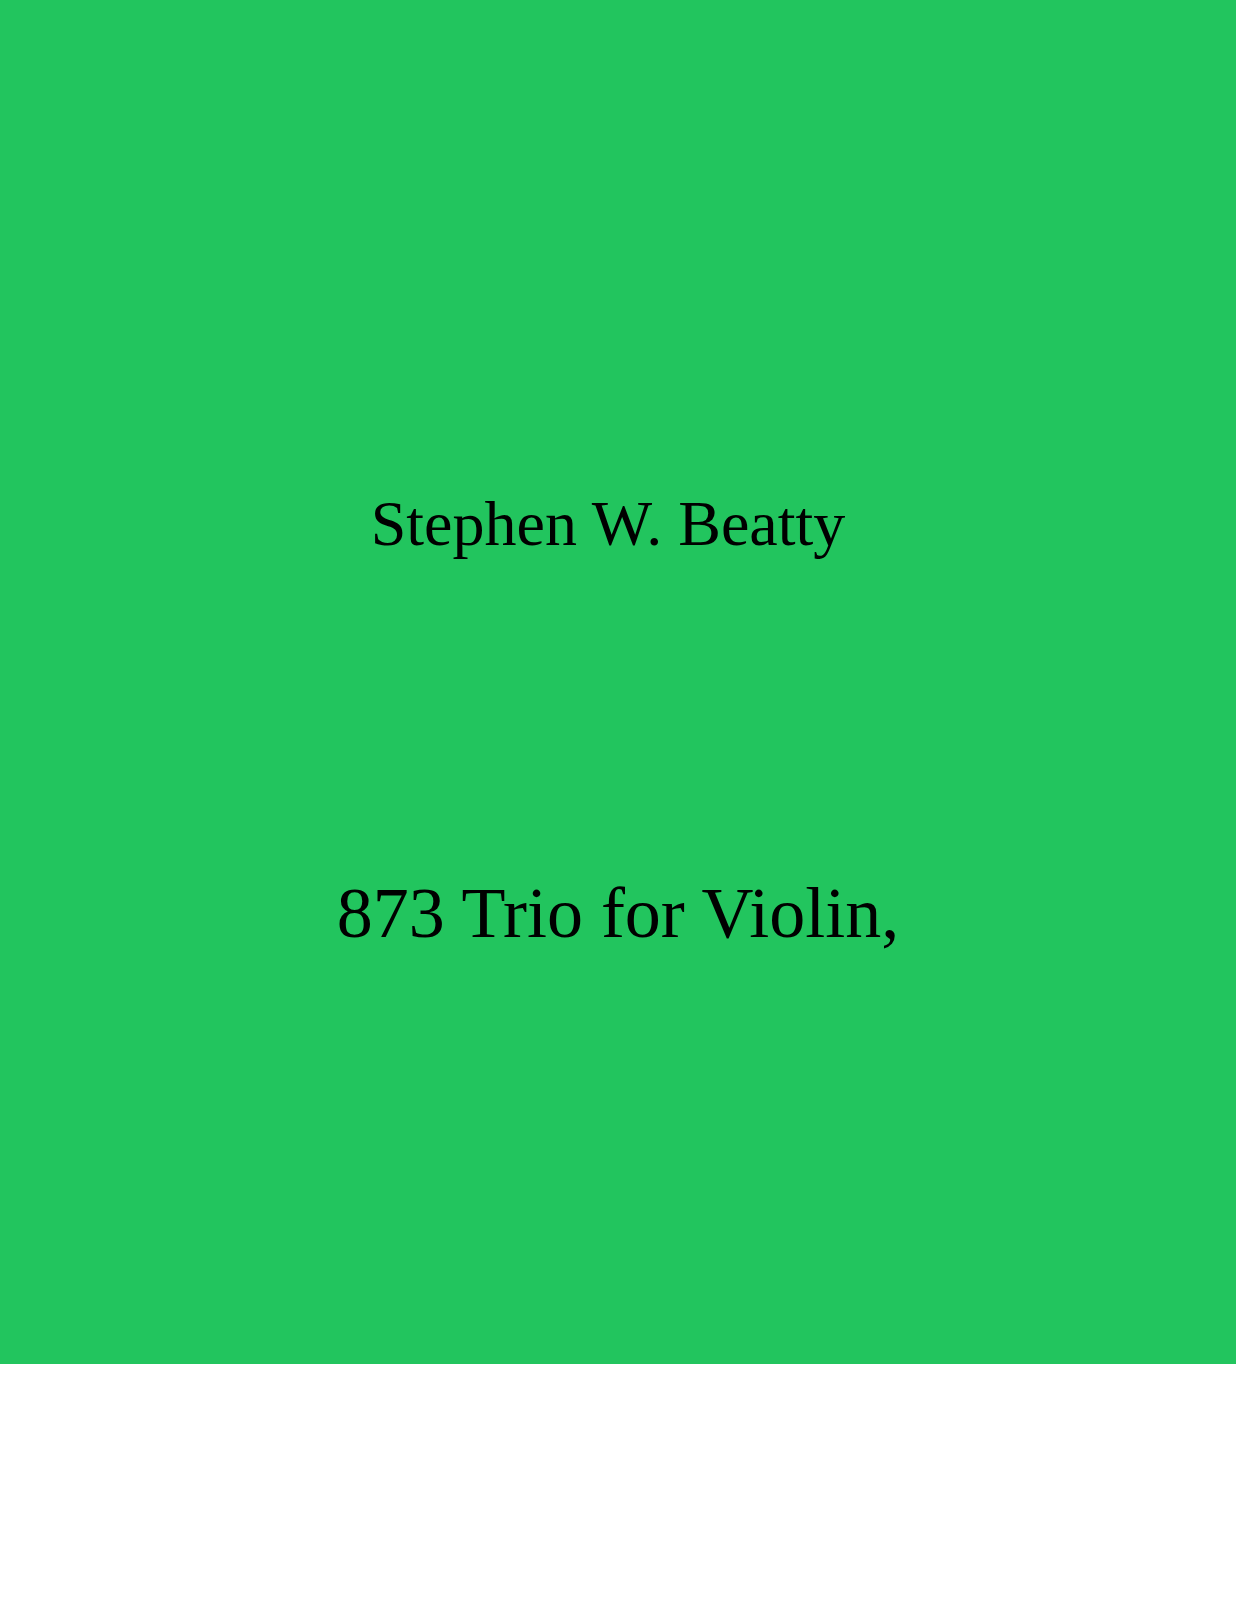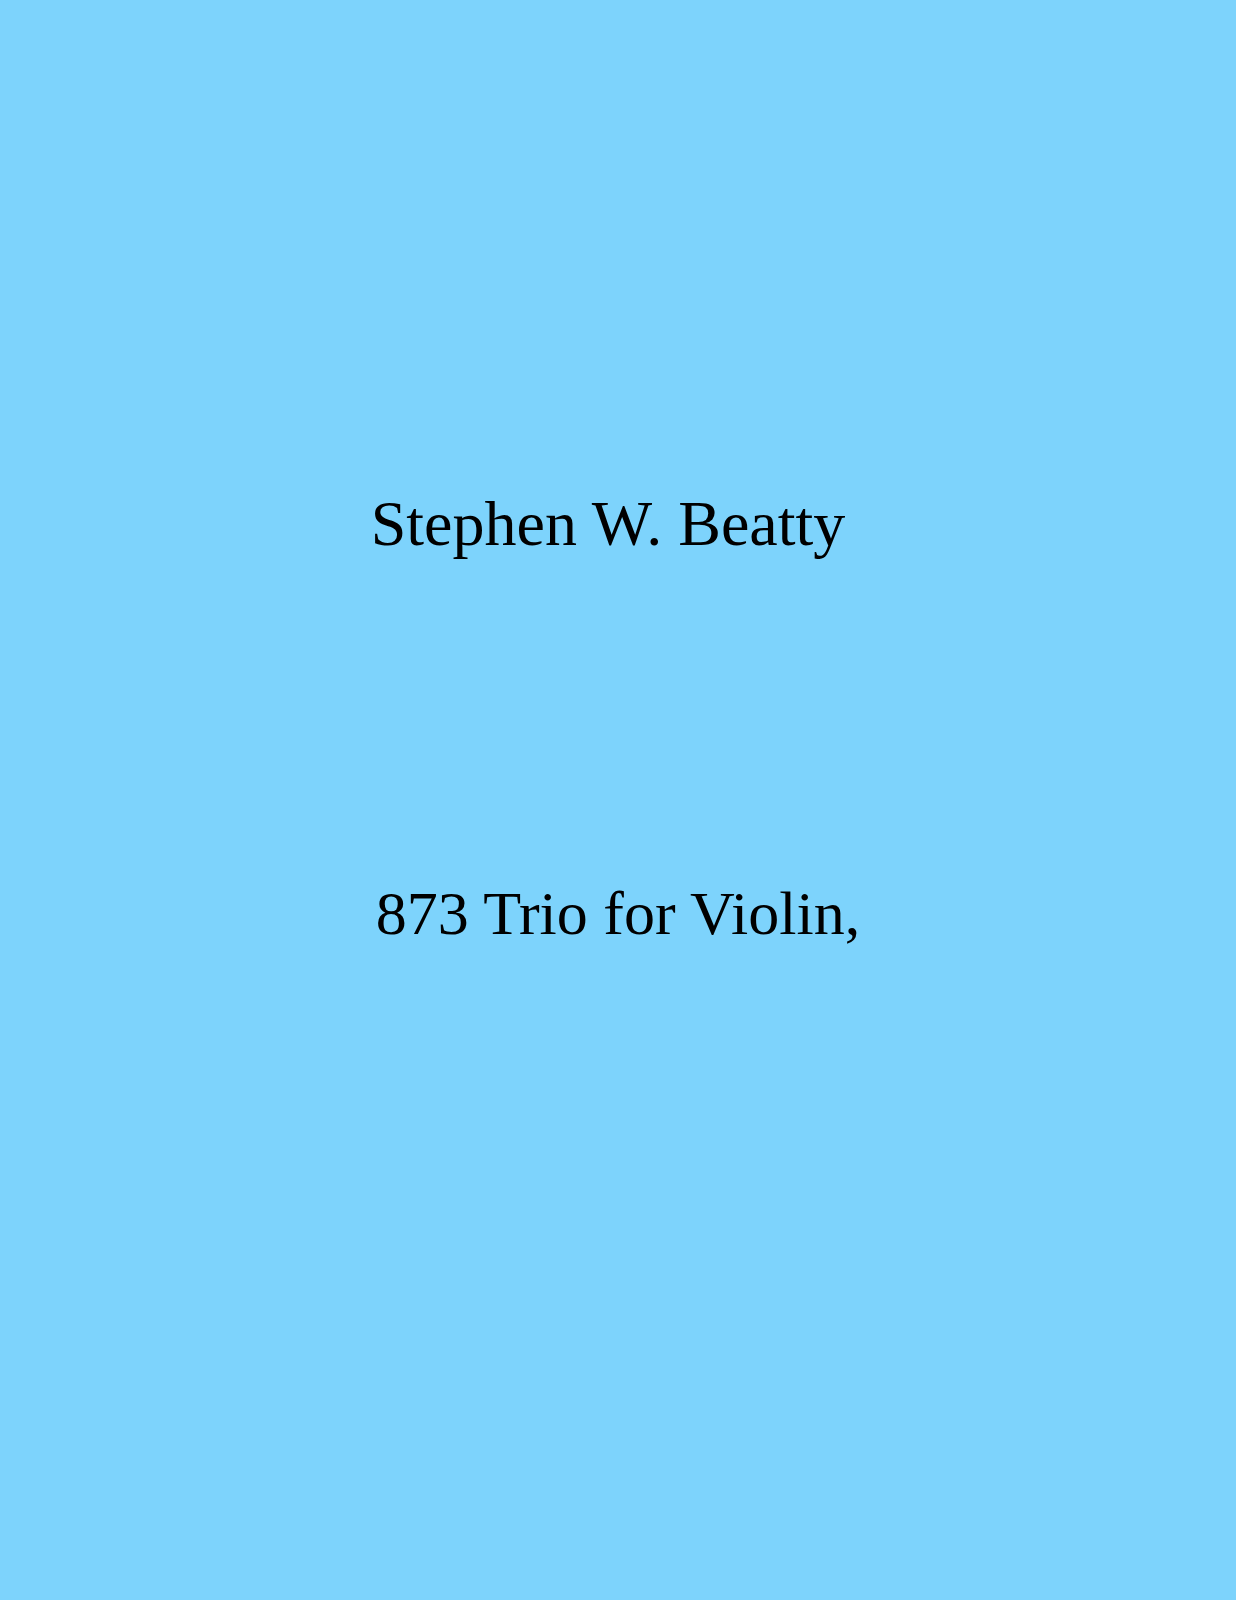--- a/index.html
+++ b/index.html
@@ -11,22 +11,22 @@
     width: 1236px;
     height: 1600px;
     background: #ffffff;
     font-family: "Liberation Serif", "DejaVu Serif", serif;
     color: #000000;
     font-kerning: normal;
   }
   .page {
     position: relative;
     width: 1236px;
-    height: 1600px;
-    background: #7dd3fc;
+    height: 1364px;
+    background: #22c55e;
     overflow: hidden;
   }
   
   .composer {
     position: absolute;
     top: 492px;
     left: 0;
     right: 20px;           
     text-align: center;
     font-size: 64px;
@@ -34,21 +34,21 @@
     white-space: pre;
     font-weight: 400;
   }
   
   .title-block {
     position: absolute;
     top: 858px;
     left: 0;
     right: 0;
     text-align: center;
-    font-size: 62px;
+    font-size: 72px;
     line-height: 110px;
     font-weight: 400;
   }
   .title-line {
     white-space: pre;
   }
 </style>
 </head>
 <body>
 

